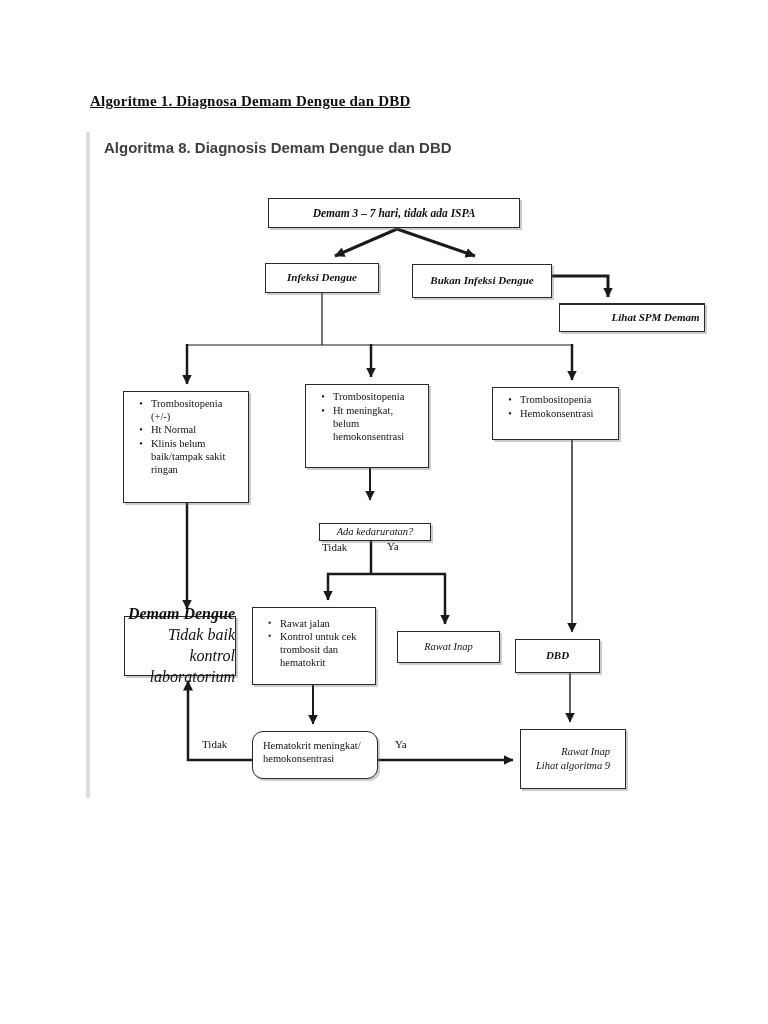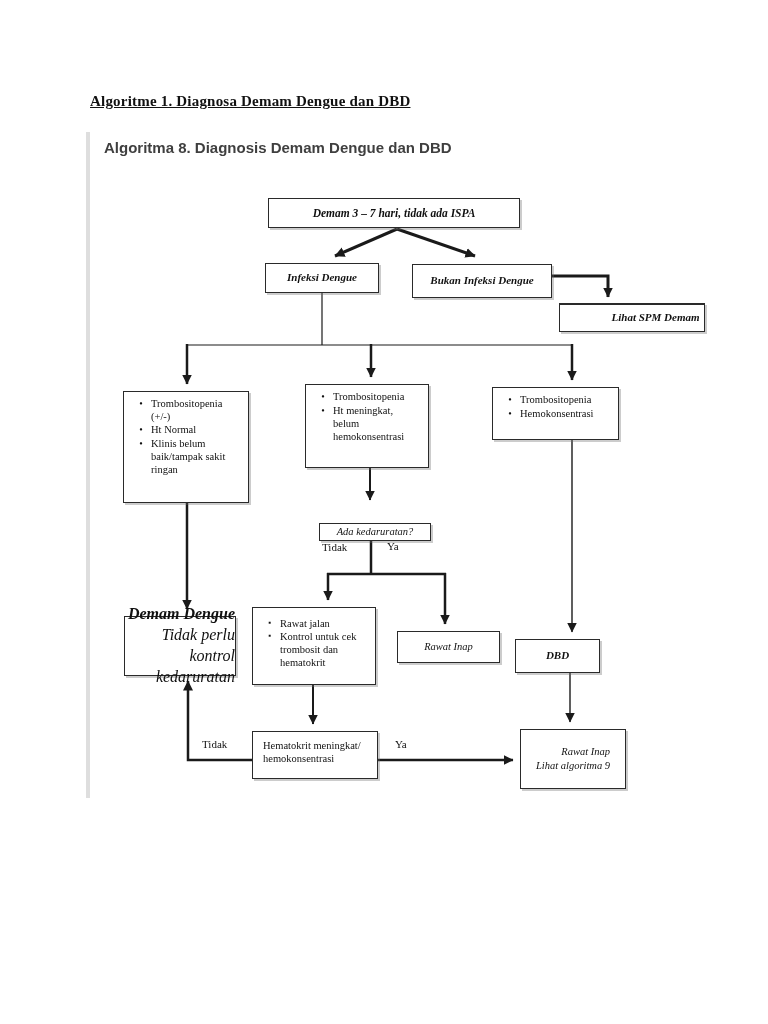--- a/index.html
+++ b/index.html
@@ -105,40 +105,40 @@
       <span class="bullet-glyph">•</span>
       <span class="bullet-text">Hemokonsentrasi</span>
     </div>
   </div>
 
   <div class="box center" style="left:319px;top:507px;width:112px;height:18px;font-size:10.5px;margin-top:16px;">Ada kedaruratan?</div>
 
   <div class="box center two-line" style="left:124px;top:616px;width:112px;height:60px;font-size:16px;">
     <div>
       <div class="bold">Demam Dengue</div>
-      <div>Tidak perlu kontrol kedaruratan</div>
+      <div>Tidak baik kontrol laboratorium</div>
     </div>
   </div>
 
   <div class="box bullets" style="left:252px;top:607px;width:124px;height:78px;padding-top:9px;">
     <div class="bullet-item">
       <span class="bullet-glyph" style="font-size:8px;line-height:1.6;">▪</span>
       <span class="bullet-text">Rawat jalan</span>
     </div>
     <div class="bullet-item">
       <span class="bullet-glyph" style="font-size:8px;line-height:1.6;">▪</span>
       <span class="bullet-text">Kontrol untuk cek trombosit dan hematokrit</span>
     </div>
   </div>
 
   <div class="box center" style="left:397px;top:631px;width:103px;height:32px;font-size:10.5px;">Rawat Inap</div>
 
   <div class="box center bold" style="left:515px;top:639px;width:85px;height:34px;">DBD</div>
 
-  <div class="box" style="left:252px;top:731px;width:126px;height:48px;font-size:10.5px;padding:7px 6px 12px 10px;">Hematokrit meningkat/ hemokonsentrasi</div>
+  <div class="box" style="left:252px;top:731px;width:126px;height:48px;font-size:10.5px;padding:7px 6px 12px 10px;border-radius:11px;">Hematokrit meningkat/ hemokonsentrasi</div>
 
   <div class="box center two-line" style="left:520px;top:729px;width:106px;height:60px;font-size:10.5px;">
     <div>
       <div>Rawat Inap</div>
       <div>Lihat algoritma 9</div>
     </div>
   </div>
 
   <div class="edge-label" style="left:322px;top:541px;">Tidak</div>
   <div class="edge-label" style="left:387px;top:540px;">Ya</div>

